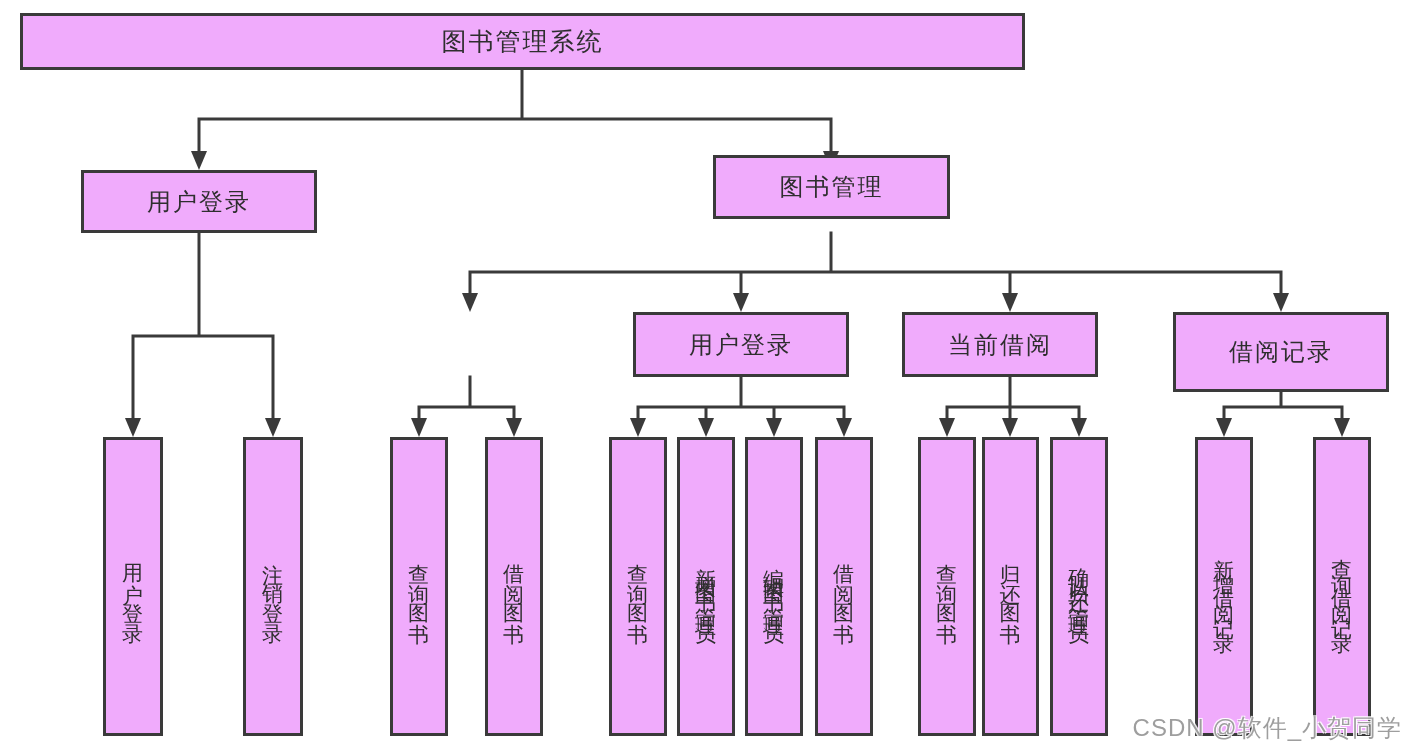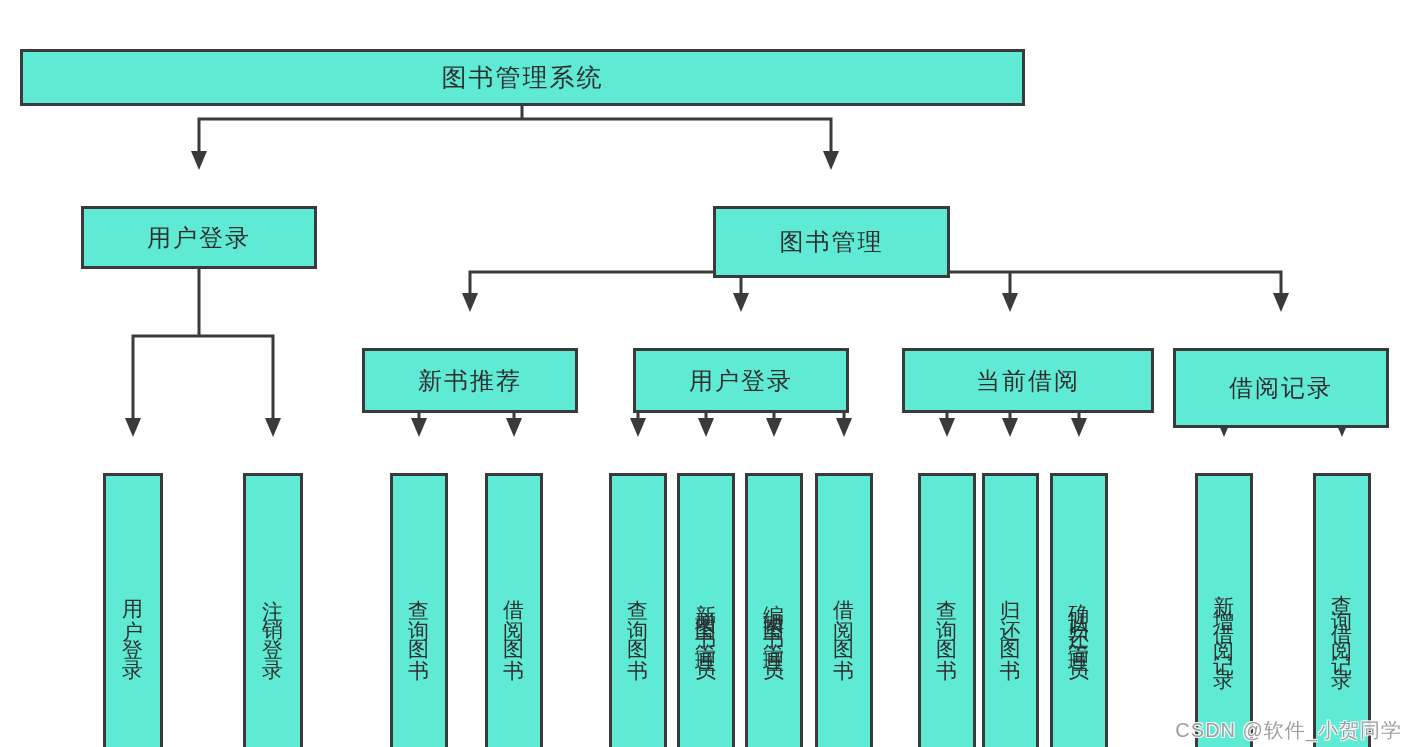--- a/index.html
+++ b/index.html
@@ -21,49 +21,48 @@
   .connectors {
     position: absolute;
     left: 0; top: 0;
     width: 1405px; height: 747px;
     z-index: 1;
     pointer-events: none;
   }
   .node {
     position: absolute;
     box-sizing: border-box;
-    background: #5eead4;
+    background: #f0abfc;
     border: 3px solid var(--line);
     display: flex;
     align-items: center;
     justify-content: center;
     text-align: center;
     z-index: 2;
     letter-spacing: 2px;
     white-space: nowrap;
-    margin-top: 36px;
   }
   .node.root  { font-size: 25px; }
   .node.horiz { font-size: 24px; }
   .node.leaf  { font-size: 21px; }
   .vtext {
     writing-mode: vertical-lr;
     text-orientation: mixed;
     line-height: 1;
     white-space: nowrap;
   }
   .v-4 { letter-spacing: 20px; }
   .v-6 { letter-spacing: 15px; }
   .v-9 { letter-spacing: 8px; }
   .watermark {
     position: absolute;
     right: 3px;
     bottom: 3px;
     z-index: 5;
-    font-size: 20px;
+    font-size: 24px;
     letter-spacing: 1px;
     color: var(--watermark);
     text-shadow: -1px -1px 0 rgba(255,255,255,.85), 1px 1px 0 rgba(255,255,255,.85),
                  -1px 1px 0 rgba(255,255,255,.85), 1px -1px 0 rgba(255,255,255,.85);
   }
 </style>
 </head>
 <body>
 
 <div class="canvas">
@@ -87,25 +86,24 @@
       <polygon points="939,418 955,418 947,437" fill="#3a3a3a"></polygon>
       <polygon points="1002,418 1018,418 1010,437" fill="#3a3a3a"></polygon>
       <polygon points="1071,418 1087,418 1079,437" fill="#3a3a3a"></polygon>
       <polygon points="1216,418 1232,418 1224,437" fill="#3a3a3a"></polygon>
       <polygon points="1334,418 1350,418 1342,437" fill="#3a3a3a"></polygon>
     </svg>
 
   <div class="node root" style="left:20px;top:13px;width:1005px;height:57px">图书管理系统</div>
 
   <div class="node horiz" style="left:81px;top:170px;width:236px;height:63px">用户登录</div>
-  <div class="node horiz" style="left:713px;top:170px;width:237px;height:72px">图书管理</div>
+  <div class="node horiz" style="left:713px;top:155px;width:237px;height:64px">图书管理</div>
 
-  <div class="node horiz" style="left:362px;top:312px;width:216px;height:65px">新书推荐</div>
   <div class="node horiz" style="left:633px;top:312px;width:216px;height:65px">用户登录</div>
-  <div class="node horiz" style="left:902px;top:312px;width:252px;height:65px">当前借阅</div>
+  <div class="node horiz" style="left:902px;top:312px;width:196px;height:65px">当前借阅</div>
   <div class="node horiz" style="left:1173px;top:312px;width:216px;height:80px">借阅记录</div>
 
   <div class="node leaf" style="left:103px;top:437px;width:60px;height:299px">
     <span class="vtext v-4">用户登录</span>
   </div>
   <div class="node leaf" style="left:243px;top:437px;width:60px;height:299px">
     <span class="vtext v-4">注销登录</span>
   </div>
 
   <div class="node leaf" style="left:390px;top:437px;width:58px;height:299px">

